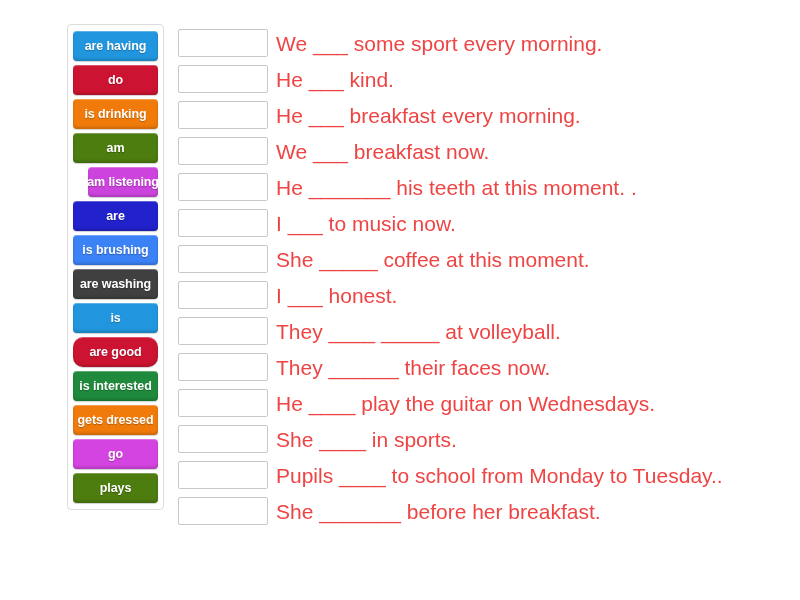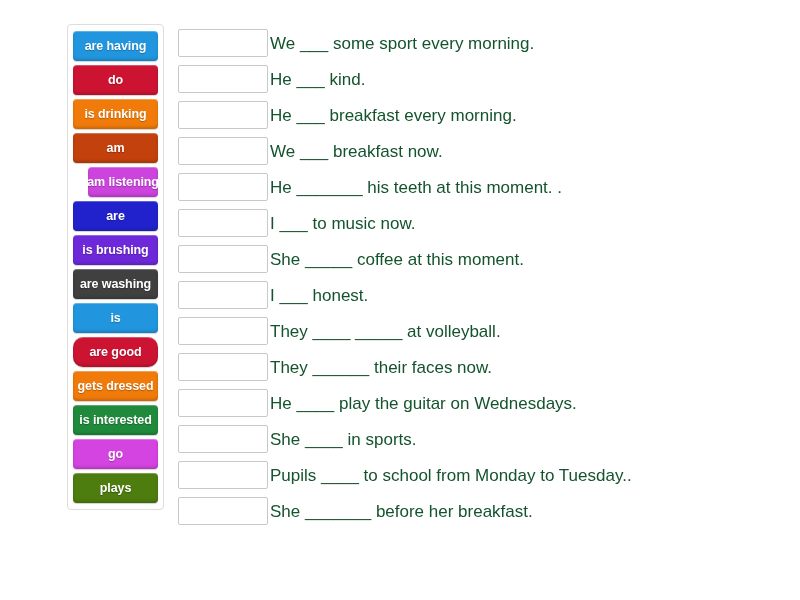--- a/index.html
+++ b/index.html
@@ -76,45 +76,45 @@
     width: 90px;
     height: 28px;
     box-sizing: border-box;
     background: #ffffff;
     border: 1px solid #c8c8c8;
     border-radius: 2px;
     flex: 0 0 auto;
   }
 
   .sentence {
-    margin-left: 2px;
-    font-size: 17px;
-    color: #14532d;
+    margin-left: 8px;
+    font-size: 21px;
+    color: #ef4444;
     white-space: nowrap;
     line-height: 1;
   }
 </style>
 </head>
 <body>
 
 <div id="app">
 
   <div class="tiles-panel" id="tiles-panel">
       <div class="tile" style="background: rgb(33, 150, 222);">are having</div>
       <div class="tile" style="background: rgb(204, 20, 50); text-align: right;">do</div>
       <div class="tile" style="background: rgb(240, 123, 10);">is drinking</div>
-      <div class="tile" style="background: #c2410c;">am</div>
+      <div class="tile" style="background: #4d7c0f;">am</div>
       <div class="tile" style="background: rgb(204, 68, 221); margin-left: 15px;">am listening</div>
       <div class="tile" style="background: rgb(34, 34, 204);">are</div>
-      <div class="tile" style="background: #6d28d9;">is brushing</div>
+      <div class="tile" style="background: #3b82f6;">is brushing</div>
       <div class="tile" style="background: #404040; text-align: center;">are washing</div>
       <div class="tile" style="background: rgb(33, 150, 222);">is</div>
       <div class="tile" style="background: rgb(204, 20, 50); border-radius: 10px;">are good</div>
+      <div class="tile" style="background: rgb(31, 138, 59);">is interested</div>
       <div class="tile" style="background: rgb(240, 123, 10);">gets dressed</div>
-      <div class="tile" style="background: rgb(31, 138, 59);">is interested</div>
       <div class="tile" style="background: rgb(211, 68, 224);">go</div>
       <div class="tile" style="background: #4d7c0f;">plays</div>
     </div>
 
   <div class="rows" id="rows-list">
       <div class="row">
         <div class="drop-box"></div>
         <div class="sentence">We ___ some sport every morning.</div>
       </div>
       <div class="row">

